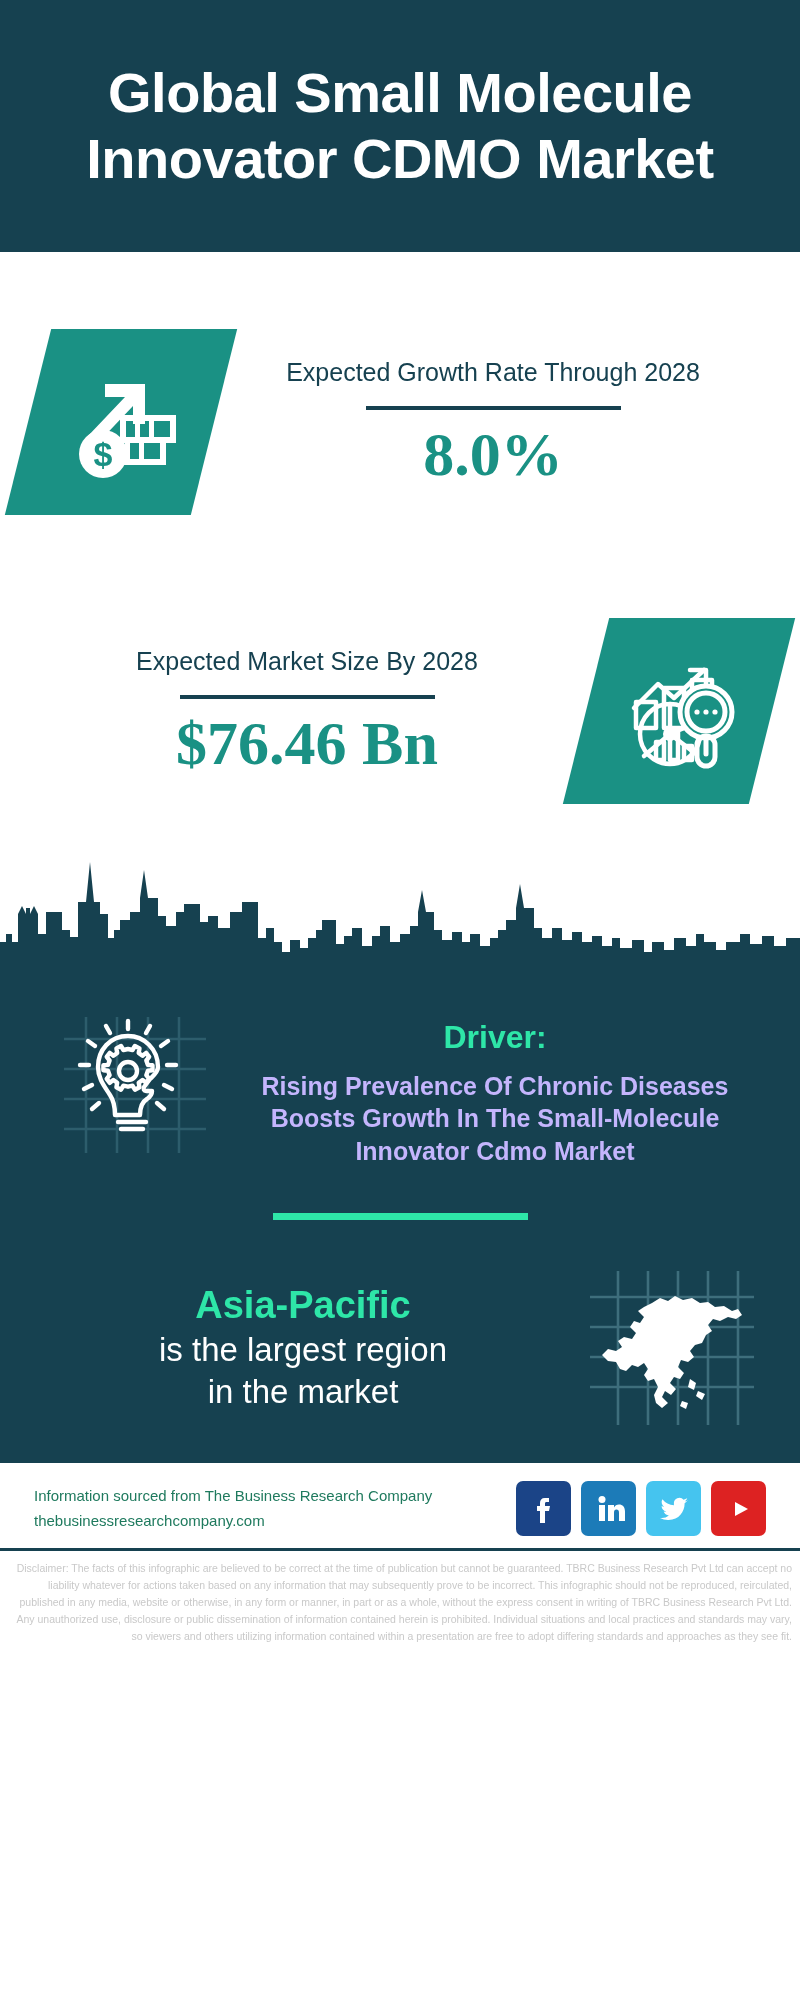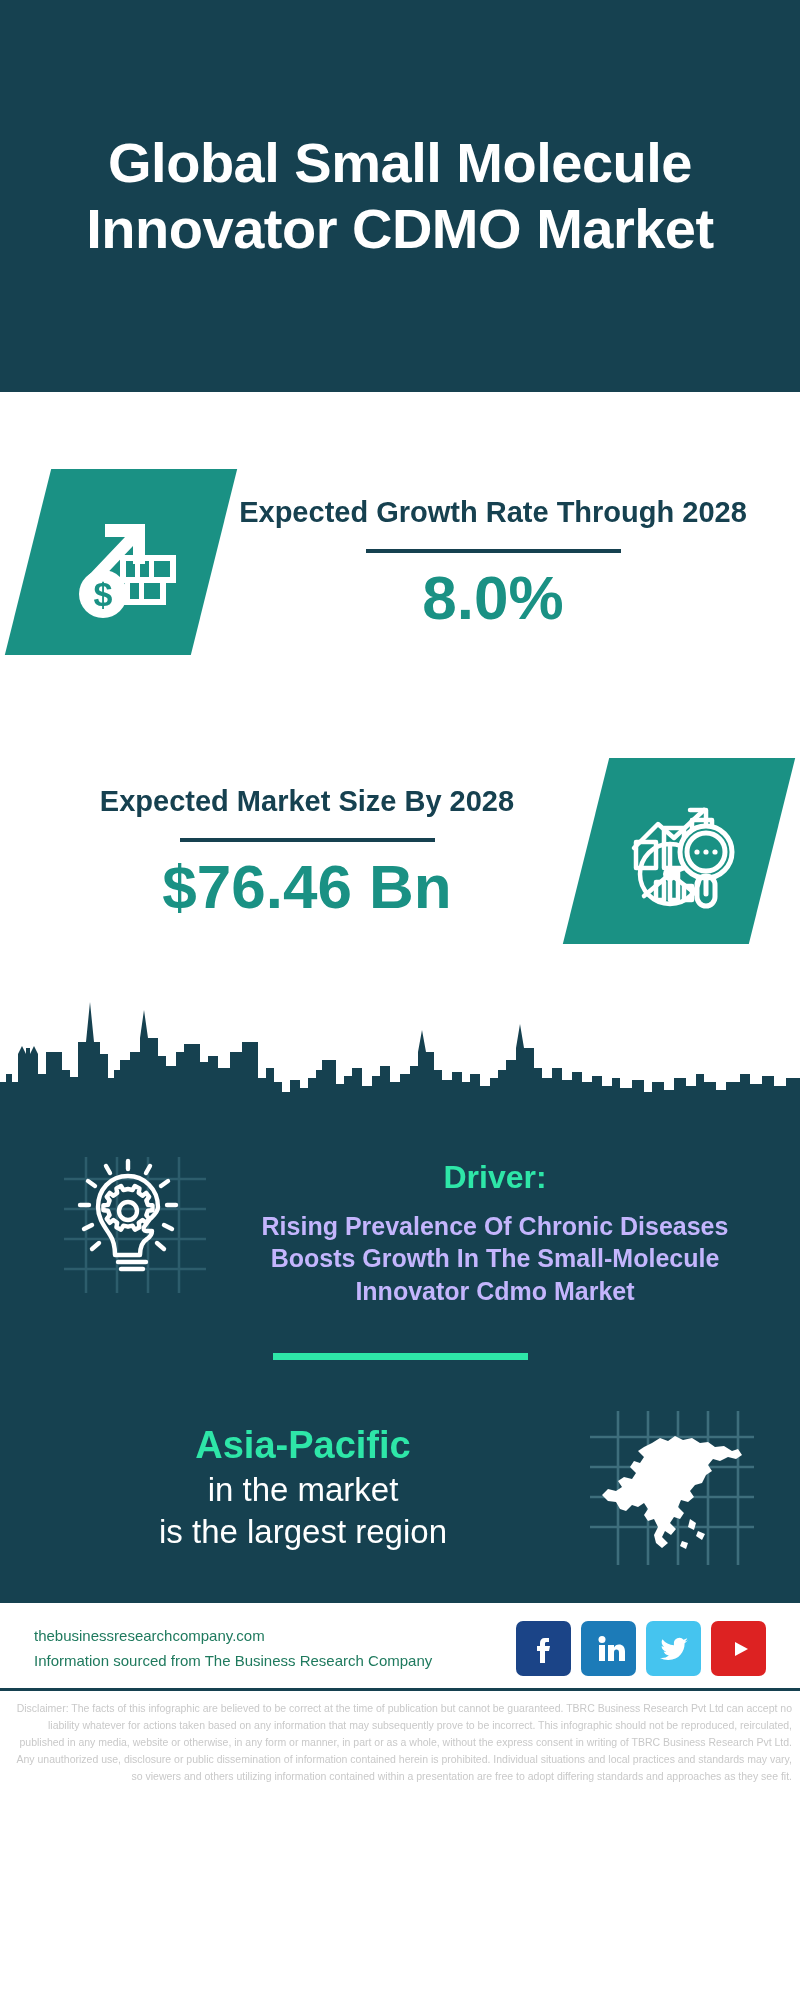--- a/index.html
+++ b/index.html
@@ -11,21 +11,21 @@
     width: 800px;
     height: 2000px;
     font-family: "Liberation Sans", sans-serif;
     overflow: hidden;
     position: relative;
   }
 
   
   .header {
     background: #164150;
-    height: 392px;
+    height: 252px;
     display: flex;
     align-items: center;
     justify-content: center;
     padding: 0 30px;
     box-sizing: border-box;
   }
   .header-title {
     color: #ffffff;
     font-size: 56px;
     font-weight: bold;
@@ -69,35 +69,36 @@
     transform: skewX(14deg);
   }
 
   .stat-text {
     flex: 1;
     text-align: center;
     padding: 0 8px;
   }
   .stat-label {
     color: #164150;
-    font-size: 29px;
-    font-weight: bold;
+    font-size: 25px;
+    font-weight: normal;
     line-height: 1.28;
   }
   .stat-divider {
     width: 255px;
     height: 4px;
     background: #164150;
     margin: 18px auto 12px auto;
   }
   .stat-value {
     color: #1a9184;
     font-size: 62px;
     font-weight: bold;
     line-height: 1.05;
+    font-family: Liberation Serif, serif;
   }
 
   
   .skyline-wrap {
     position: relative;
     height: 135px;
     background: #ffffff;
     line-height: 0;
   }
   .skyline-wrap svg { display: block; }
@@ -352,22 +353,22 @@
       <div class="driver-heading">Driver:</div>
       <div class="driver-body">Rising Prevalence Of Chronic Diseases Boosts Growth In The Small-Molecule Innovator Cdmo Market</div>
     </div>
   </div>
 
   <div class="mid-divider"></div>
 
   <div class="region-row">
     <div class="region-text">
       <div class="region-name">Asia-Pacific</div>
+      <div class="region-sub">is the largest region</div>
       <div class="region-sub">in the market</div>
-      <div class="region-sub">is the largest region</div>
     </div>
     <div class="region-icon">
       <svg width="178" height="165" viewBox="0 0 178 165">
         <g stroke="#3e6e7c" stroke-width="2.6">
           <line x1="36" y1="6" x2="36" y2="160"></line>
           <line x1="66" y1="6" x2="66" y2="160"></line>
           <line x1="96" y1="6" x2="96" y2="160"></line>
           <line x1="126" y1="6" x2="126" y2="160"></line>
           <line x1="156" y1="6" x2="156" y2="160"></line>
           <line x1="8" y1="32" x2="172" y2="32"></line>
@@ -377,22 +378,22 @@
         </g>
         <path fill="#ffffff" d="M70 38 L78 33 L86 36 L93 31 L101 35 L110 33 L118 38 L126 37 L133 42 L142 41 L150 46 L156 44 L160 50 L154 54 L146 52 L138 56 L131 54 L126 60 L130 66 L124 70 L120 78 L113 80 L108 86 L112 92 L106 97 L99 95 L96 102 L102 108 L98 114 L92 112 L88 118 L94 124 L89 130 L83 126 L80 132 L86 138 L80 143 L74 138 L72 130 L76 122 L72 114 L66 116 L62 110 L66 104 L62 98 L56 102 L50 100 L44 106 L38 104 L34 97 L26 96 L20 90 L26 84 L34 86 L40 82 L36 76 L42 72 L50 74 L54 68 L48 62 L52 56 L58 58 L62 52 L56 46 L62 42 Z"></path>
         <path fill="#ffffff" d="M108 114 l6 4 -2 7 -6 -3 z M116 126 l7 3 -3 6 -6 -4 z M100 136 l6 2 -2 6 -6 -3 z"></path>
       </svg>
     </div>
   </div>
 </div>
 
 <div class="footer">
   <div>
+    <div class="source-text">Information sourced from The Business Research Company</div>
     <div class="source-text">thebusinessresearchcompany.com</div>
-    <div class="source-text">Information sourced from The Business Research Company</div>
   </div>
   <div class="social-row">
     <div class="social-btn sb-fb">
       <svg width="32" height="32" viewBox="0 0 32 32">
           <path fill="#ffffff" d="M21 5h-4.2C13.6 5 12 7 12 10v3H9v5h3v12h5V18h4l1-5h-5v-2.4c0-1 .4-1.6 1.6-1.6H21z"></path>
         </svg>
     </div>
     <div class="social-btn sb-li">
       <svg width="32" height="32" viewBox="0 0 32 32">
         <rect x="6" y="12" width="6" height="16" fill="#ffffff"></rect>

